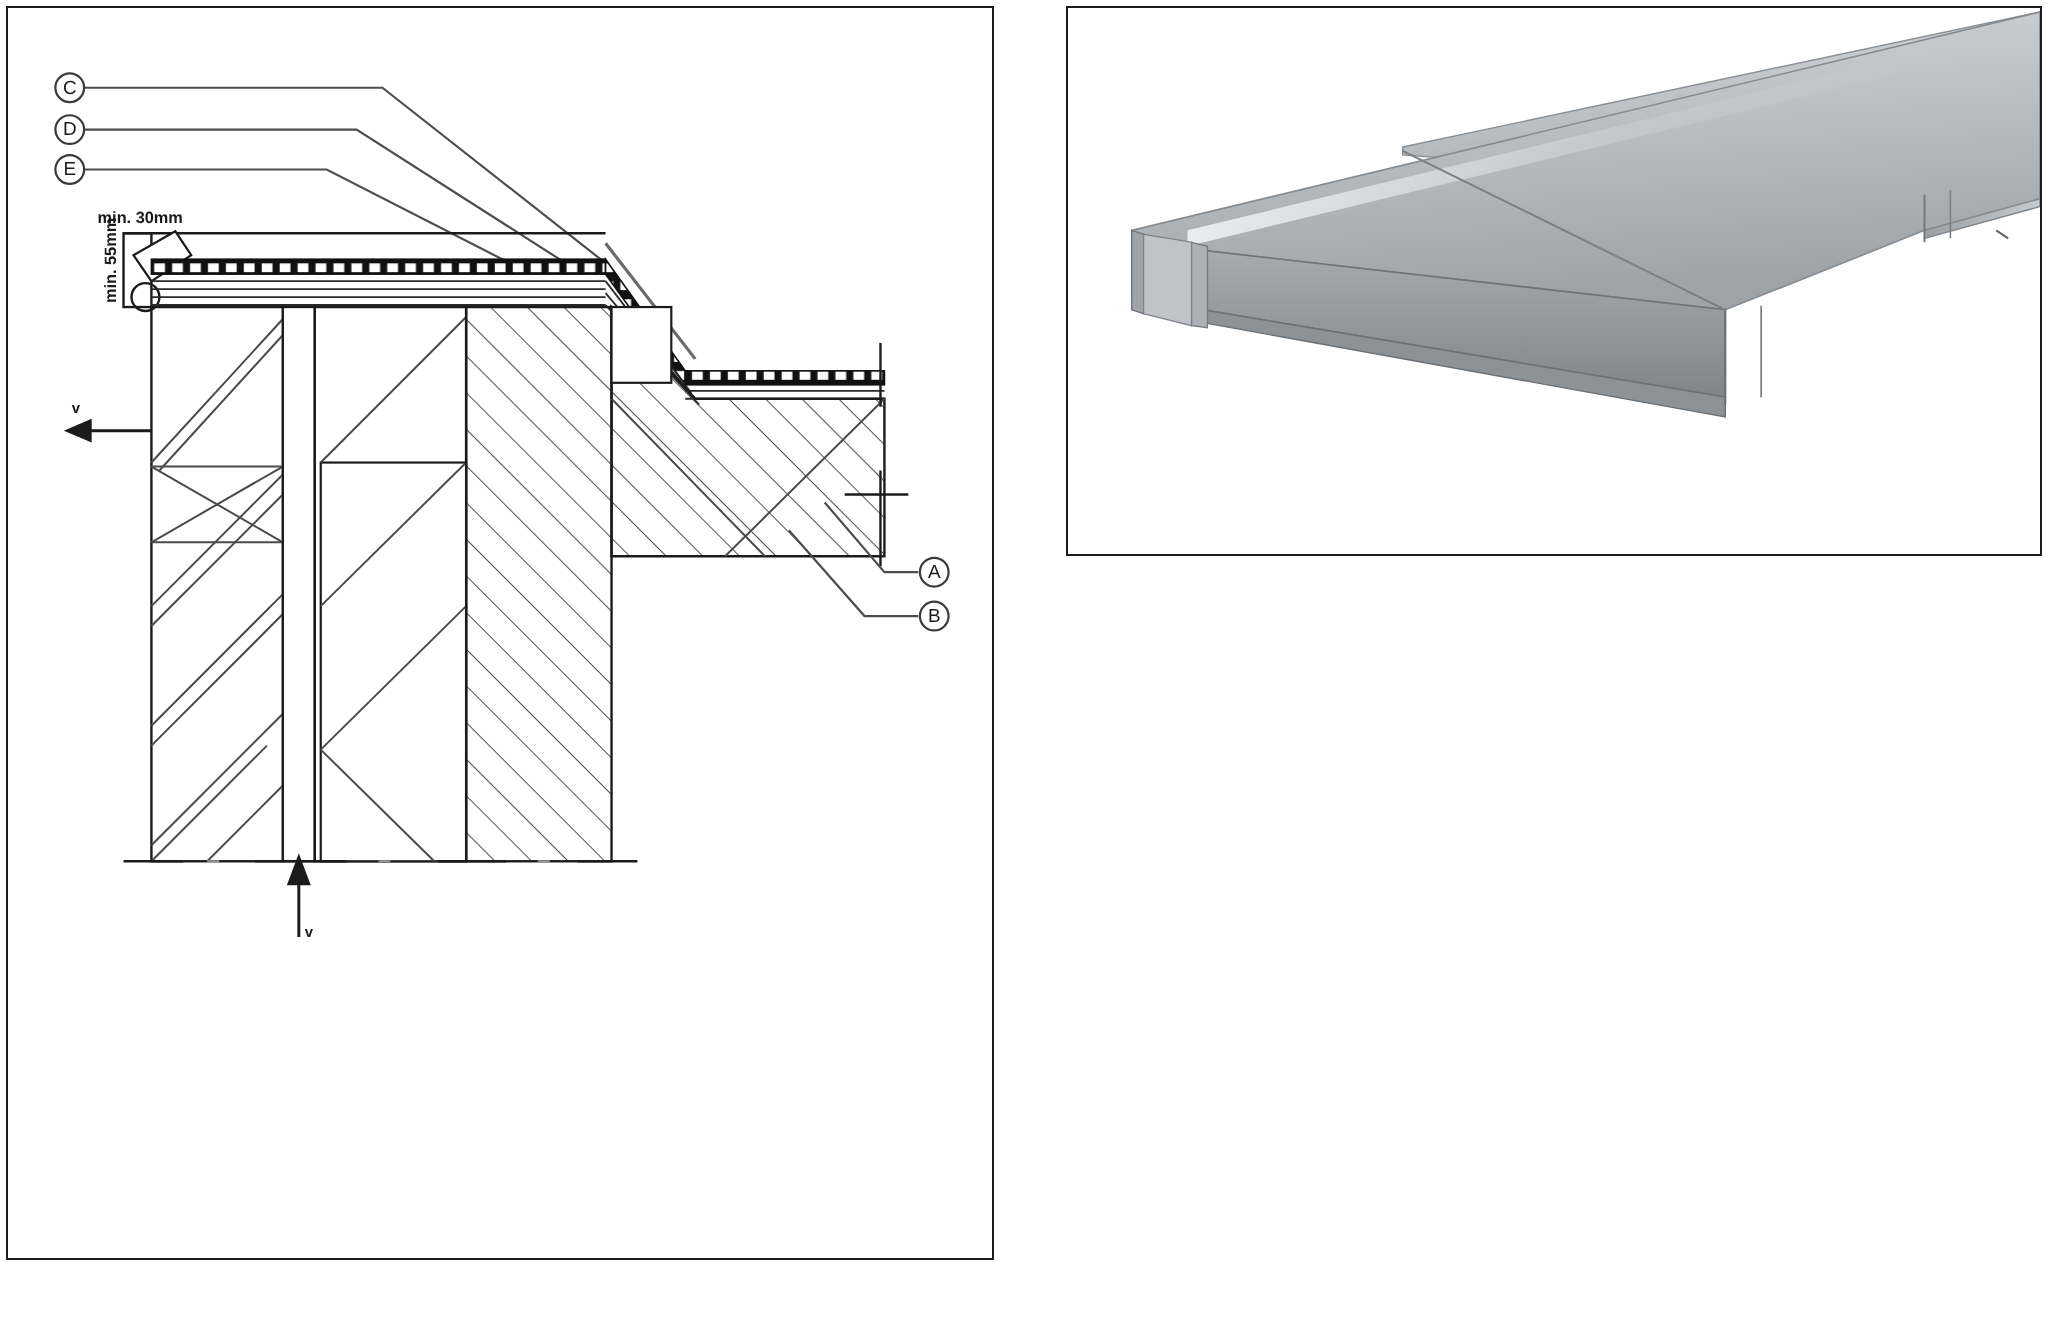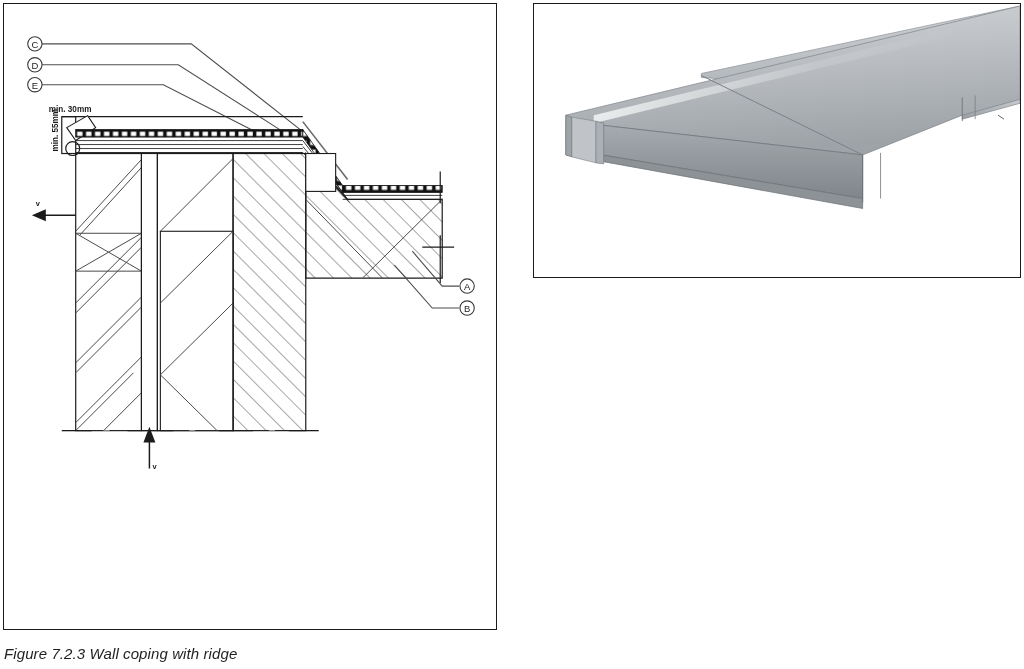--- a/index.html
+++ b/index.html
@@ -332,15 +332,14 @@
       </g>
 
       <g>
         <line x1="430" y1="94" x2="430" y2="118" stroke="#6f7479" stroke-width="0.9"></line>
         <line x1="443" y1="92" x2="443" y2="116" stroke="#7a7f84" stroke-width="0.8"></line>
         <line x1="466" y1="112" x2="472" y2="116" stroke="#5e6368" stroke-width="1.0"></line>
       </g>
     </svg>
   </div>
 
-  <div class="figure-caption">Figure 7.2.3 Wall coping with ridge</div>
 
 </div>
 
 </body></html>

